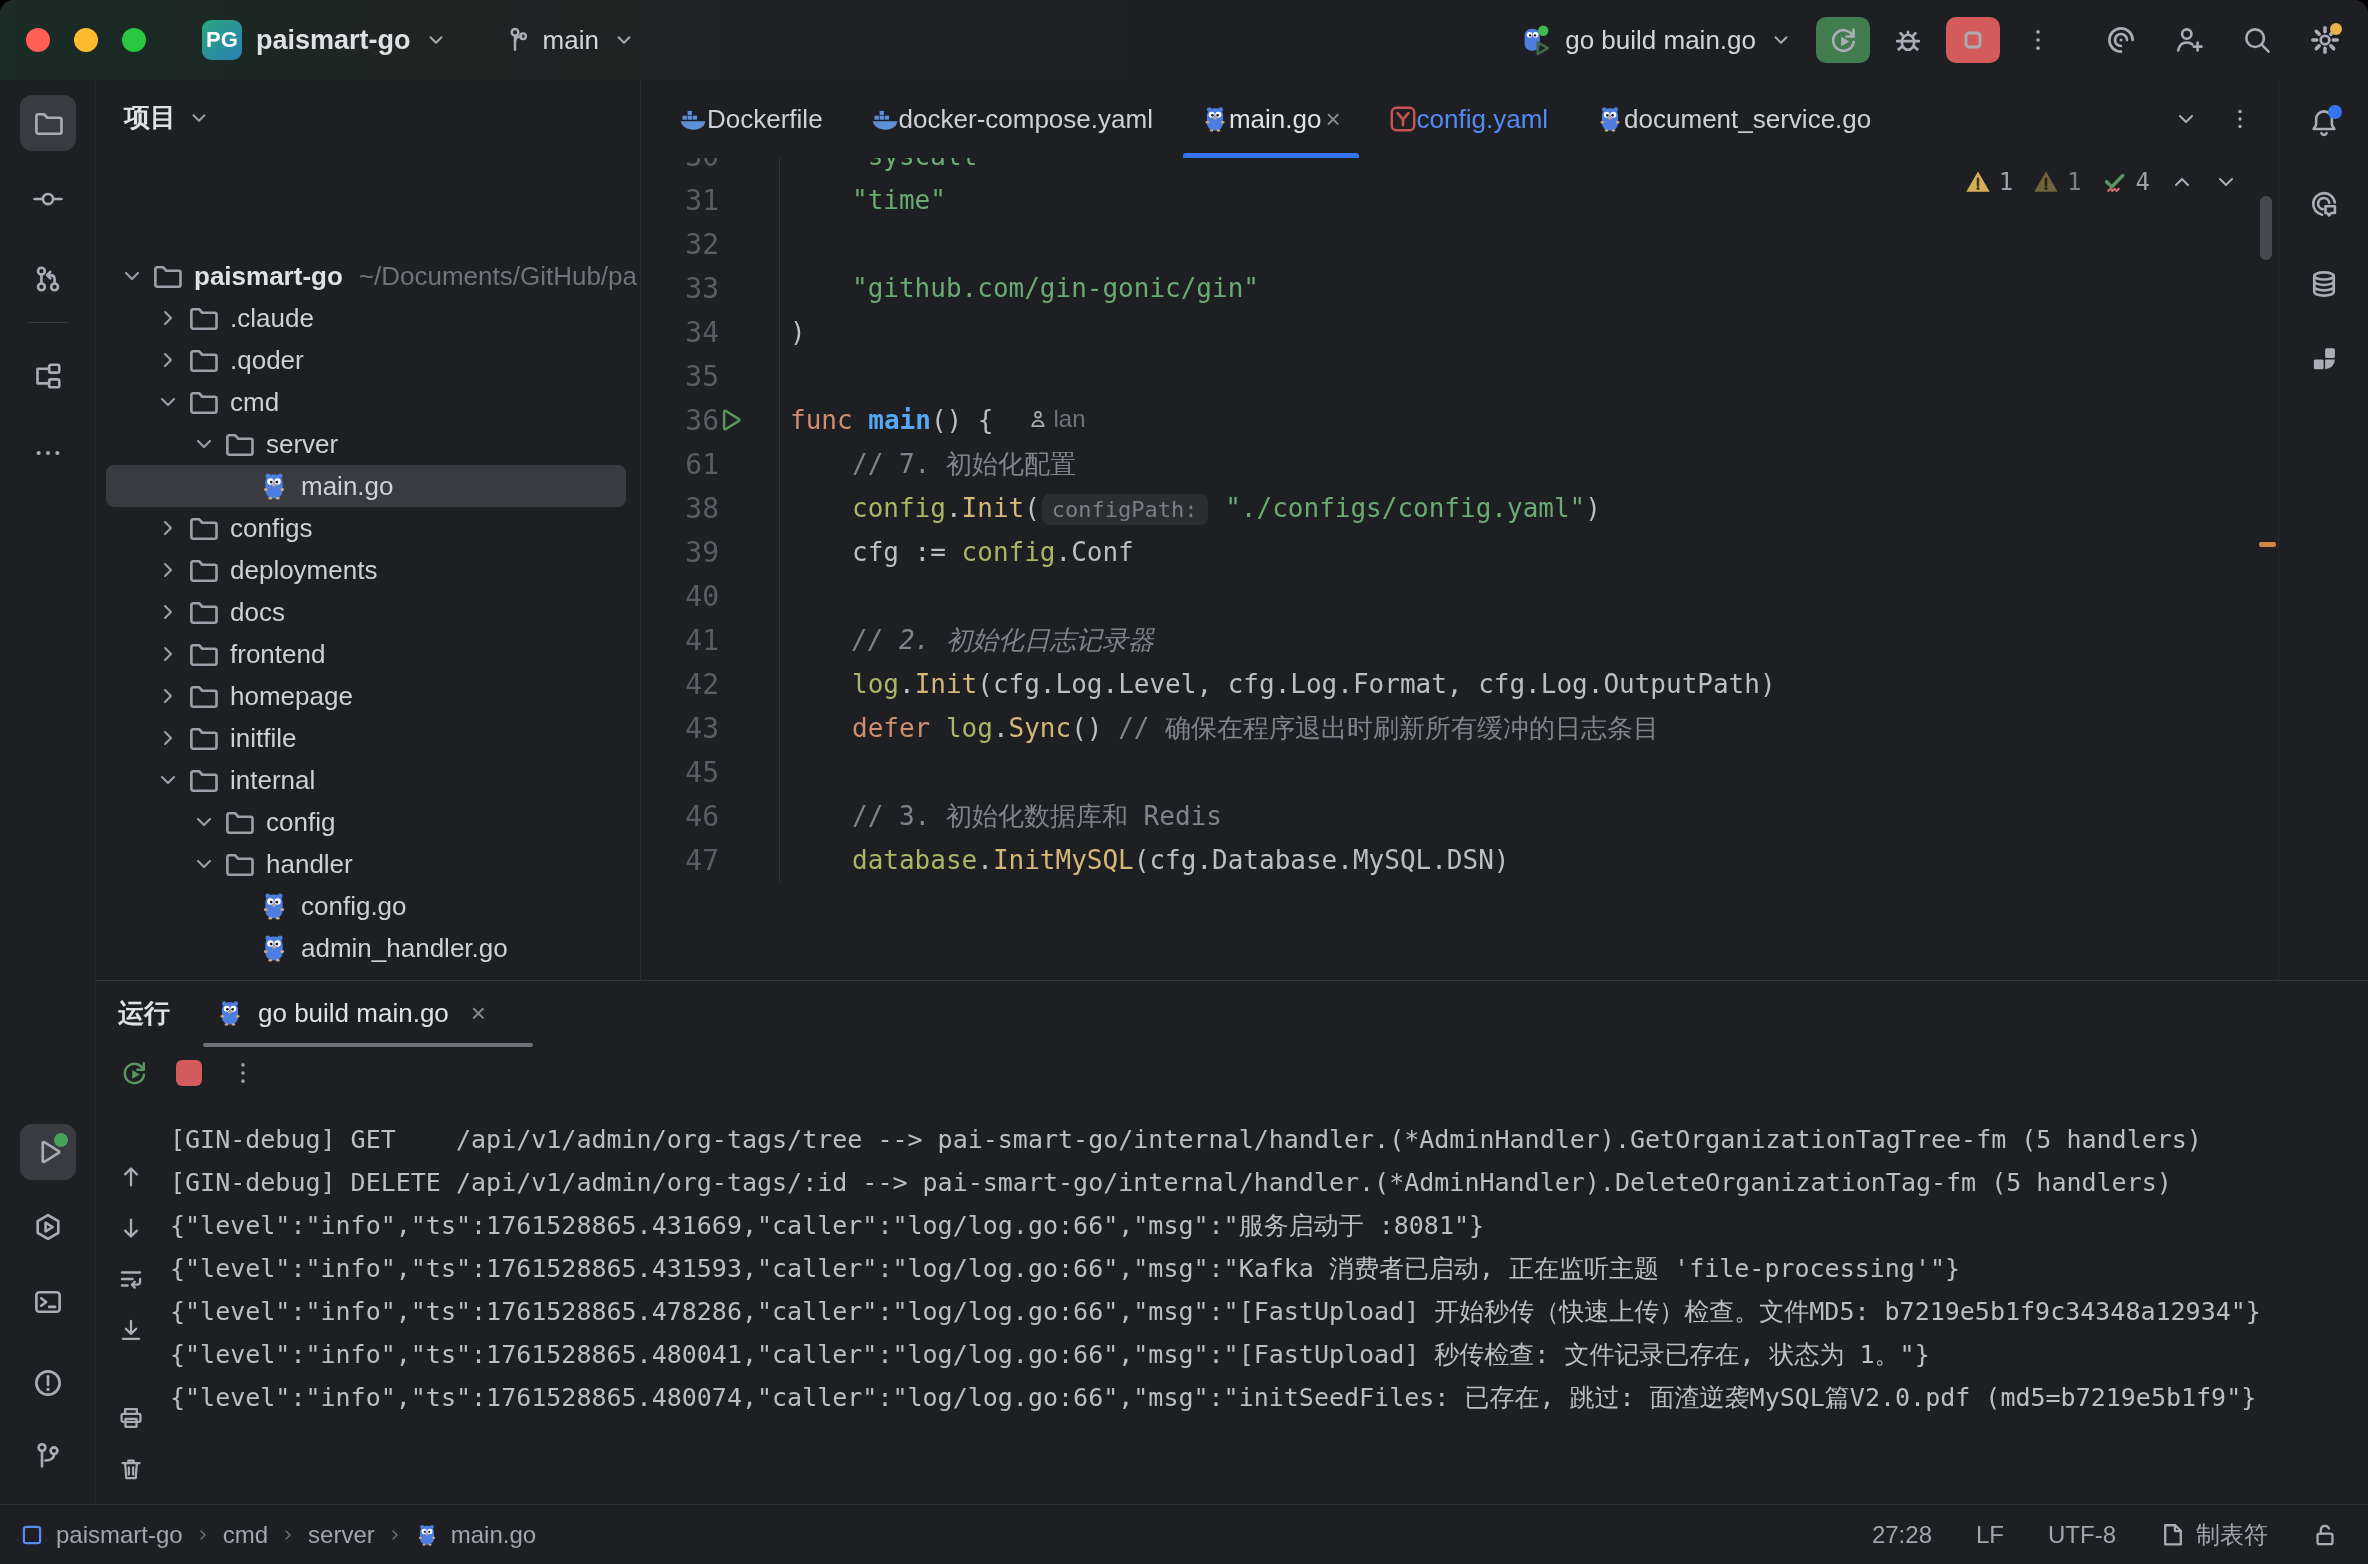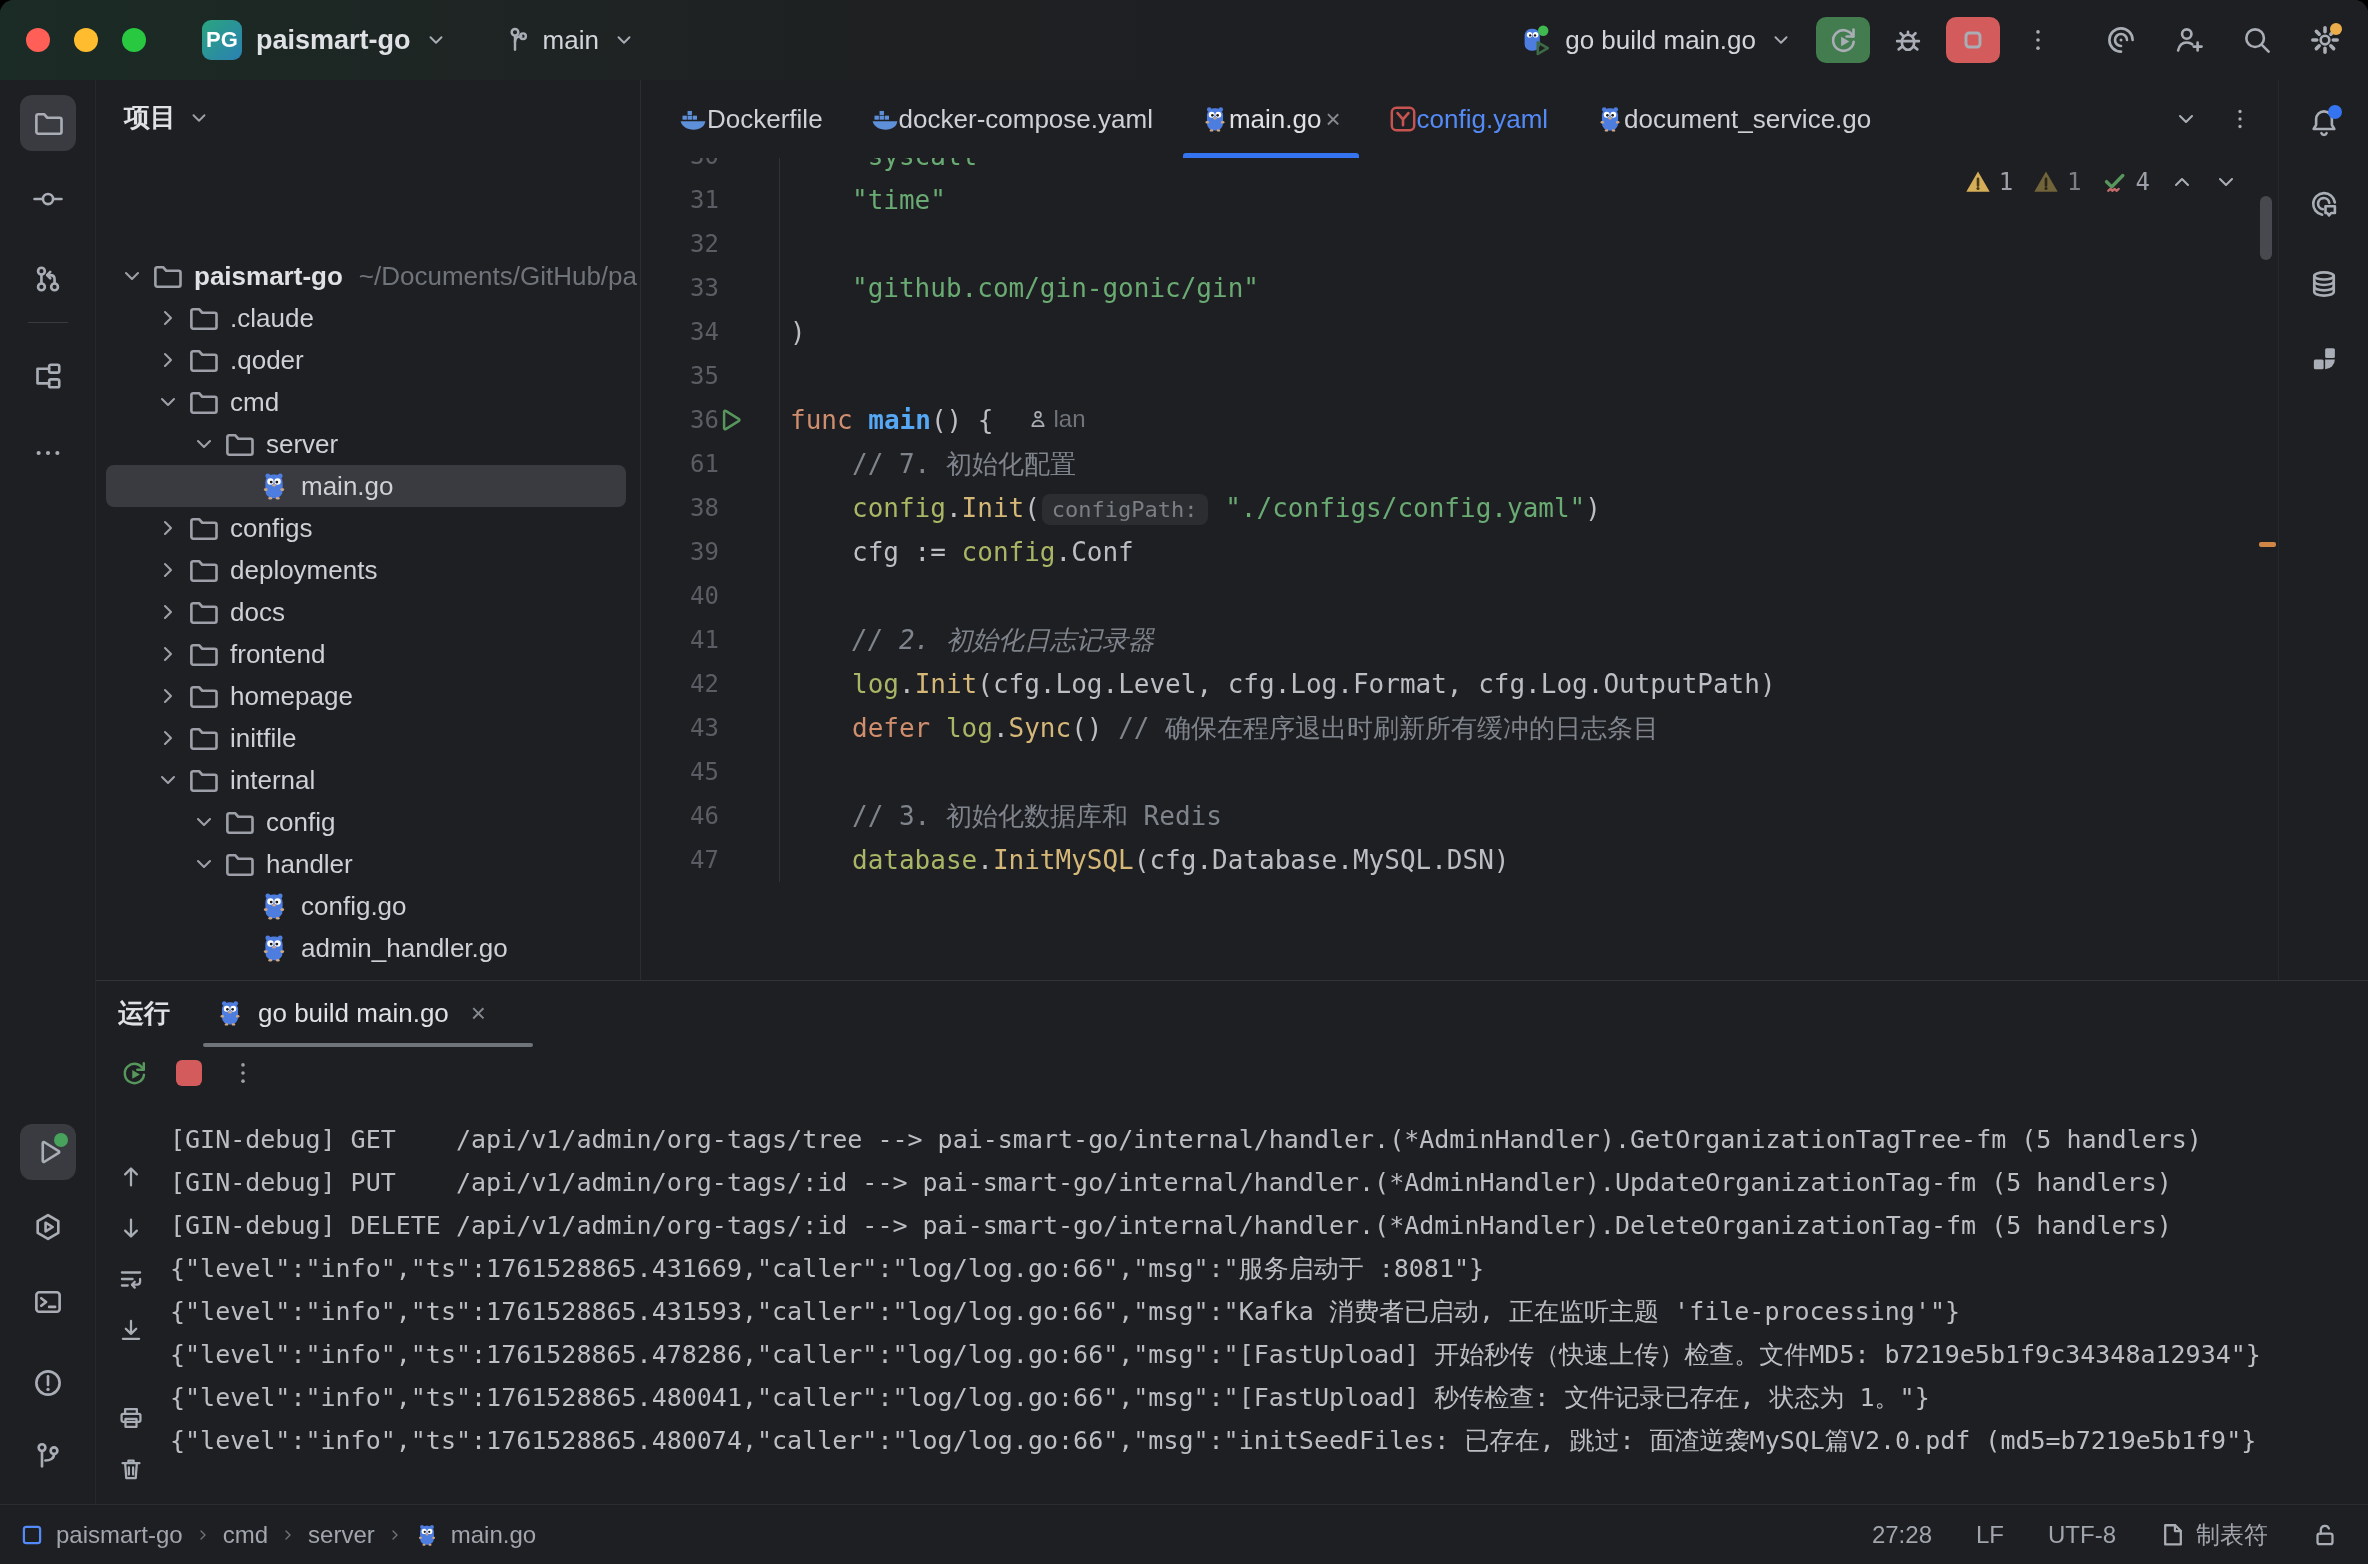--- a/index.html
+++ b/index.html
@@ -59,21 +59,21 @@
   .tab { height:78px; display:flex; align-items:center; padding:0 24px; font-size:26px; color:#ced0d6; position:relative; }
   .tab.active { color:#dfe1e5; }
   .tab.active::after { content:""; position:absolute; left:6px; right:6px; bottom:0; height:5px; background:#3574f0; border-radius:3px 3px 0 0; }
   .tab.modified { color:#548af7; }
   .tab .close { color:#868a91; font-size:26px; margin-left:4px; }
   .tabbar-actions { position:absolute; right:26px; display:flex; gap:30px; color:#9da0a8; }
   .code-area { flex:1; position:relative; overflow:hidden; font-family:"DejaVu Sans Mono", monospace; font-size:26px; }
   .code-rows { margin-top:-24px; }
   .crow { height:44px; display:flex; align-items:center; }
   .gut { width:139px; flex:0 0 139px; height:100%; border-right:1px solid #303236; position:relative; }
-  .gut .num { position:absolute; right:60px; top:50%; transform:translateY(-50%); color:#5a5d63; font-size:24px; }
+  .gut .num { position:absolute; right:60px; top:50%; transform:translateY(-50%); color:#5a5d63; font-size:28px; }
   .gut .playmark { position:absolute; left:74px; top:50%; transform:translateY(-50%); width:28px; height:28px; color:#57965c; }
   .ctext { padding-left:10px; white-space:pre; color:#bcbec4; }
   .tok-k{color:#cf8e6d}.tok-s{color:#6aab73}.tok-f{color:#56a8f5;font-weight:600}.tok-c{color:#d5b778}.tok-g{color:#a9b665}.tok-m{color:#7f848c}.tok-p{color:#bcbec4}
   .hint { background:#2b2d30; color:#7a7e85; border-radius:8px; padding:3px 10px; font-size:22px; margin:0 2px; }
   .author { color:#6f737a; font-family:"Liberation Sans",sans-serif; font-size:24px; margin-left:34px; display:inline-flex; align-items:center; gap:6px; }
   .inspections { position:absolute; top:10px; right:40px; display:flex; align-items:center; gap:20px; font-size:24px; color:#9da0a8; }
   .insp-item { display:flex; align-items:center; gap:8px; }
   .scroll-thumb { position:absolute; right:6px; top:38px; width:12px; height:64px; background:#47494e; border-radius:6px; }
   .change-mark { position:absolute; right:2px; top:384px; width:17px; height:5px; background:#d08645; border-radius:2px; }
 
@@ -958,21 +958,20 @@
           <span class="ic ic26">
               <svg viewBox="0 0 16 16" fill="none" stroke="currentColor" stroke-width="1.4" stroke-linecap="round" stroke-linejoin="round">
                 <path d="M2.8 4.4h10.4M6.4 4.4V2.8h3.2v1.6M4.4 4.4l.7 9.2h5.8l.7-9.2"></path>
                 <path d="M6.7 7v4.4M9.3 7v4.4"></path>
               </svg>
             </span>
         </div>
         <div class="console">
           <div class="console-inner" id="console-lines">
               <div class="cline">[GIN-debug] GET    /api/v1/admin/org-tags/tree --&gt; pai-smart-go/internal/handler.(*AdminHandler).GetOrganizationTagTree-fm (5 handlers)</div>
-              <div class="cline">[GIN-debug] PUT    /api/v1/admin/org-tags/:id --&gt; pai-smart-go/internal/handler.(*AdminHandler).UpdateOrganizationTag-fm (5 handlers)</div>
               <div class="cline">[GIN-debug] DELETE /api/v1/admin/org-tags/:id --&gt; pai-smart-go/internal/handler.(*AdminHandler).DeleteOrganizationTag-fm (5 handlers)</div>
               <div class="cline">{"level":"info","ts":1761528865.431669,"caller":"log/log.go:66","msg":"服务启动于 :8081"}</div>
               <div class="cline">{"level":"info","ts":1761528865.431593,"caller":"log/log.go:66","msg":"Kafka 消费者已启动, 正在监听主题 'file-processing'"}</div>
               <div class="cline">{"level":"info","ts":1761528865.478286,"caller":"log/log.go:66","msg":"[FastUpload] 开始秒传（快速上传）检查。文件MD5: b7219e5b1f9c34348a12934"}</div>
               <div class="cline">{"level":"info","ts":1761528865.480041,"caller":"log/log.go:66","msg":"[FastUpload] 秒传检查: 文件记录已存在, 状态为 1。"}</div>
               <div class="cline">{"level":"info","ts":1761528865.480074,"caller":"log/log.go:66","msg":"initSeedFiles: 已存在, 跳过: 面渣逆袭MySQL篇V2.0.pdf (md5=b7219e5b1f9"}</div>
             </div>
         </div>
       </section>
     </div>

